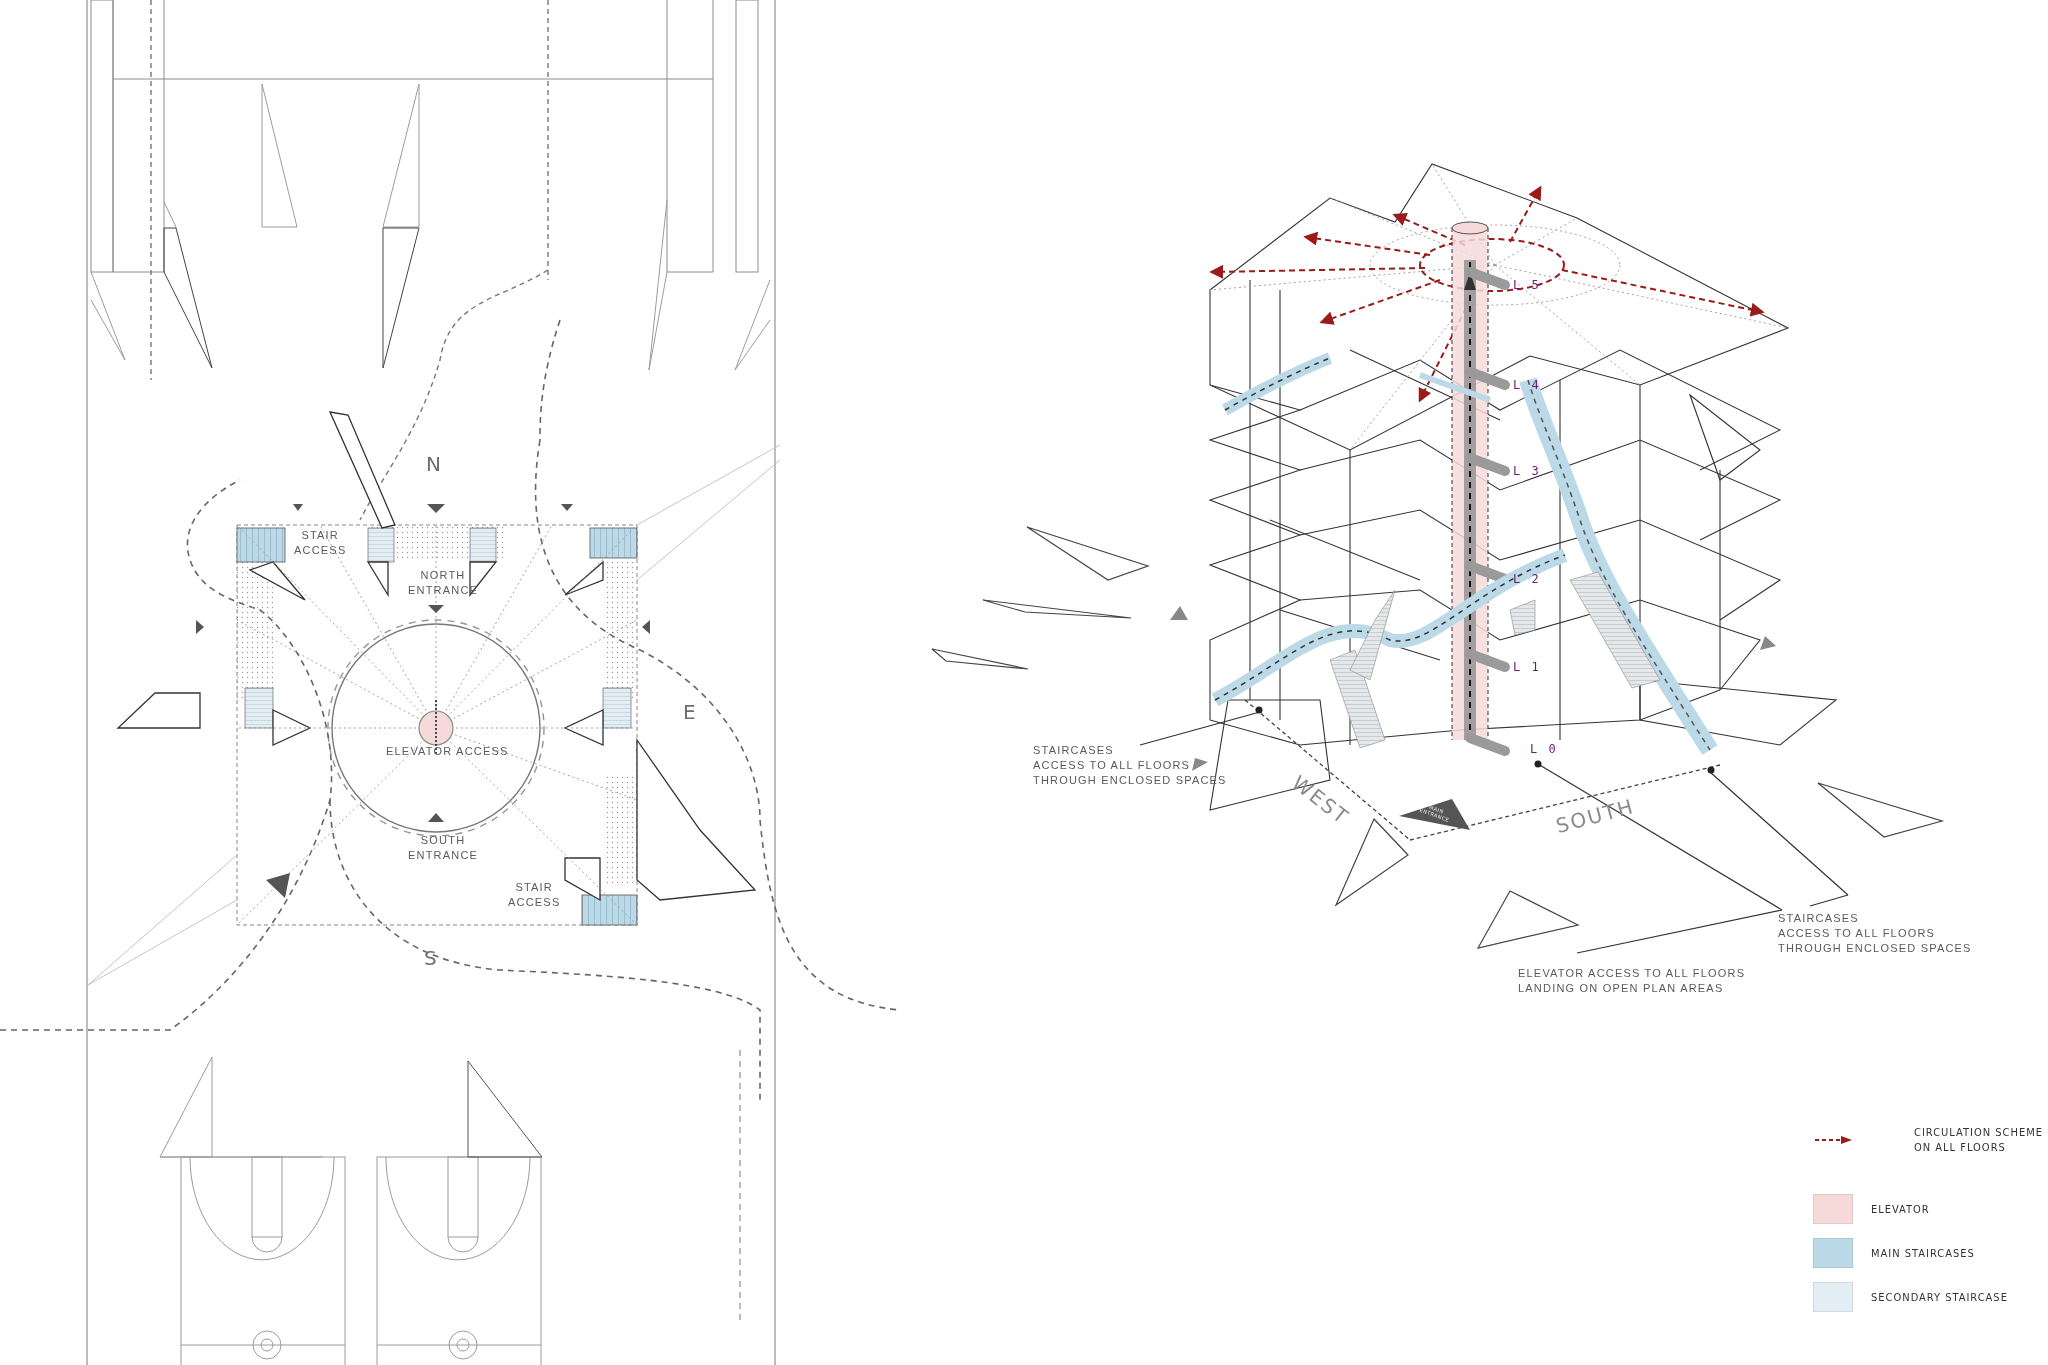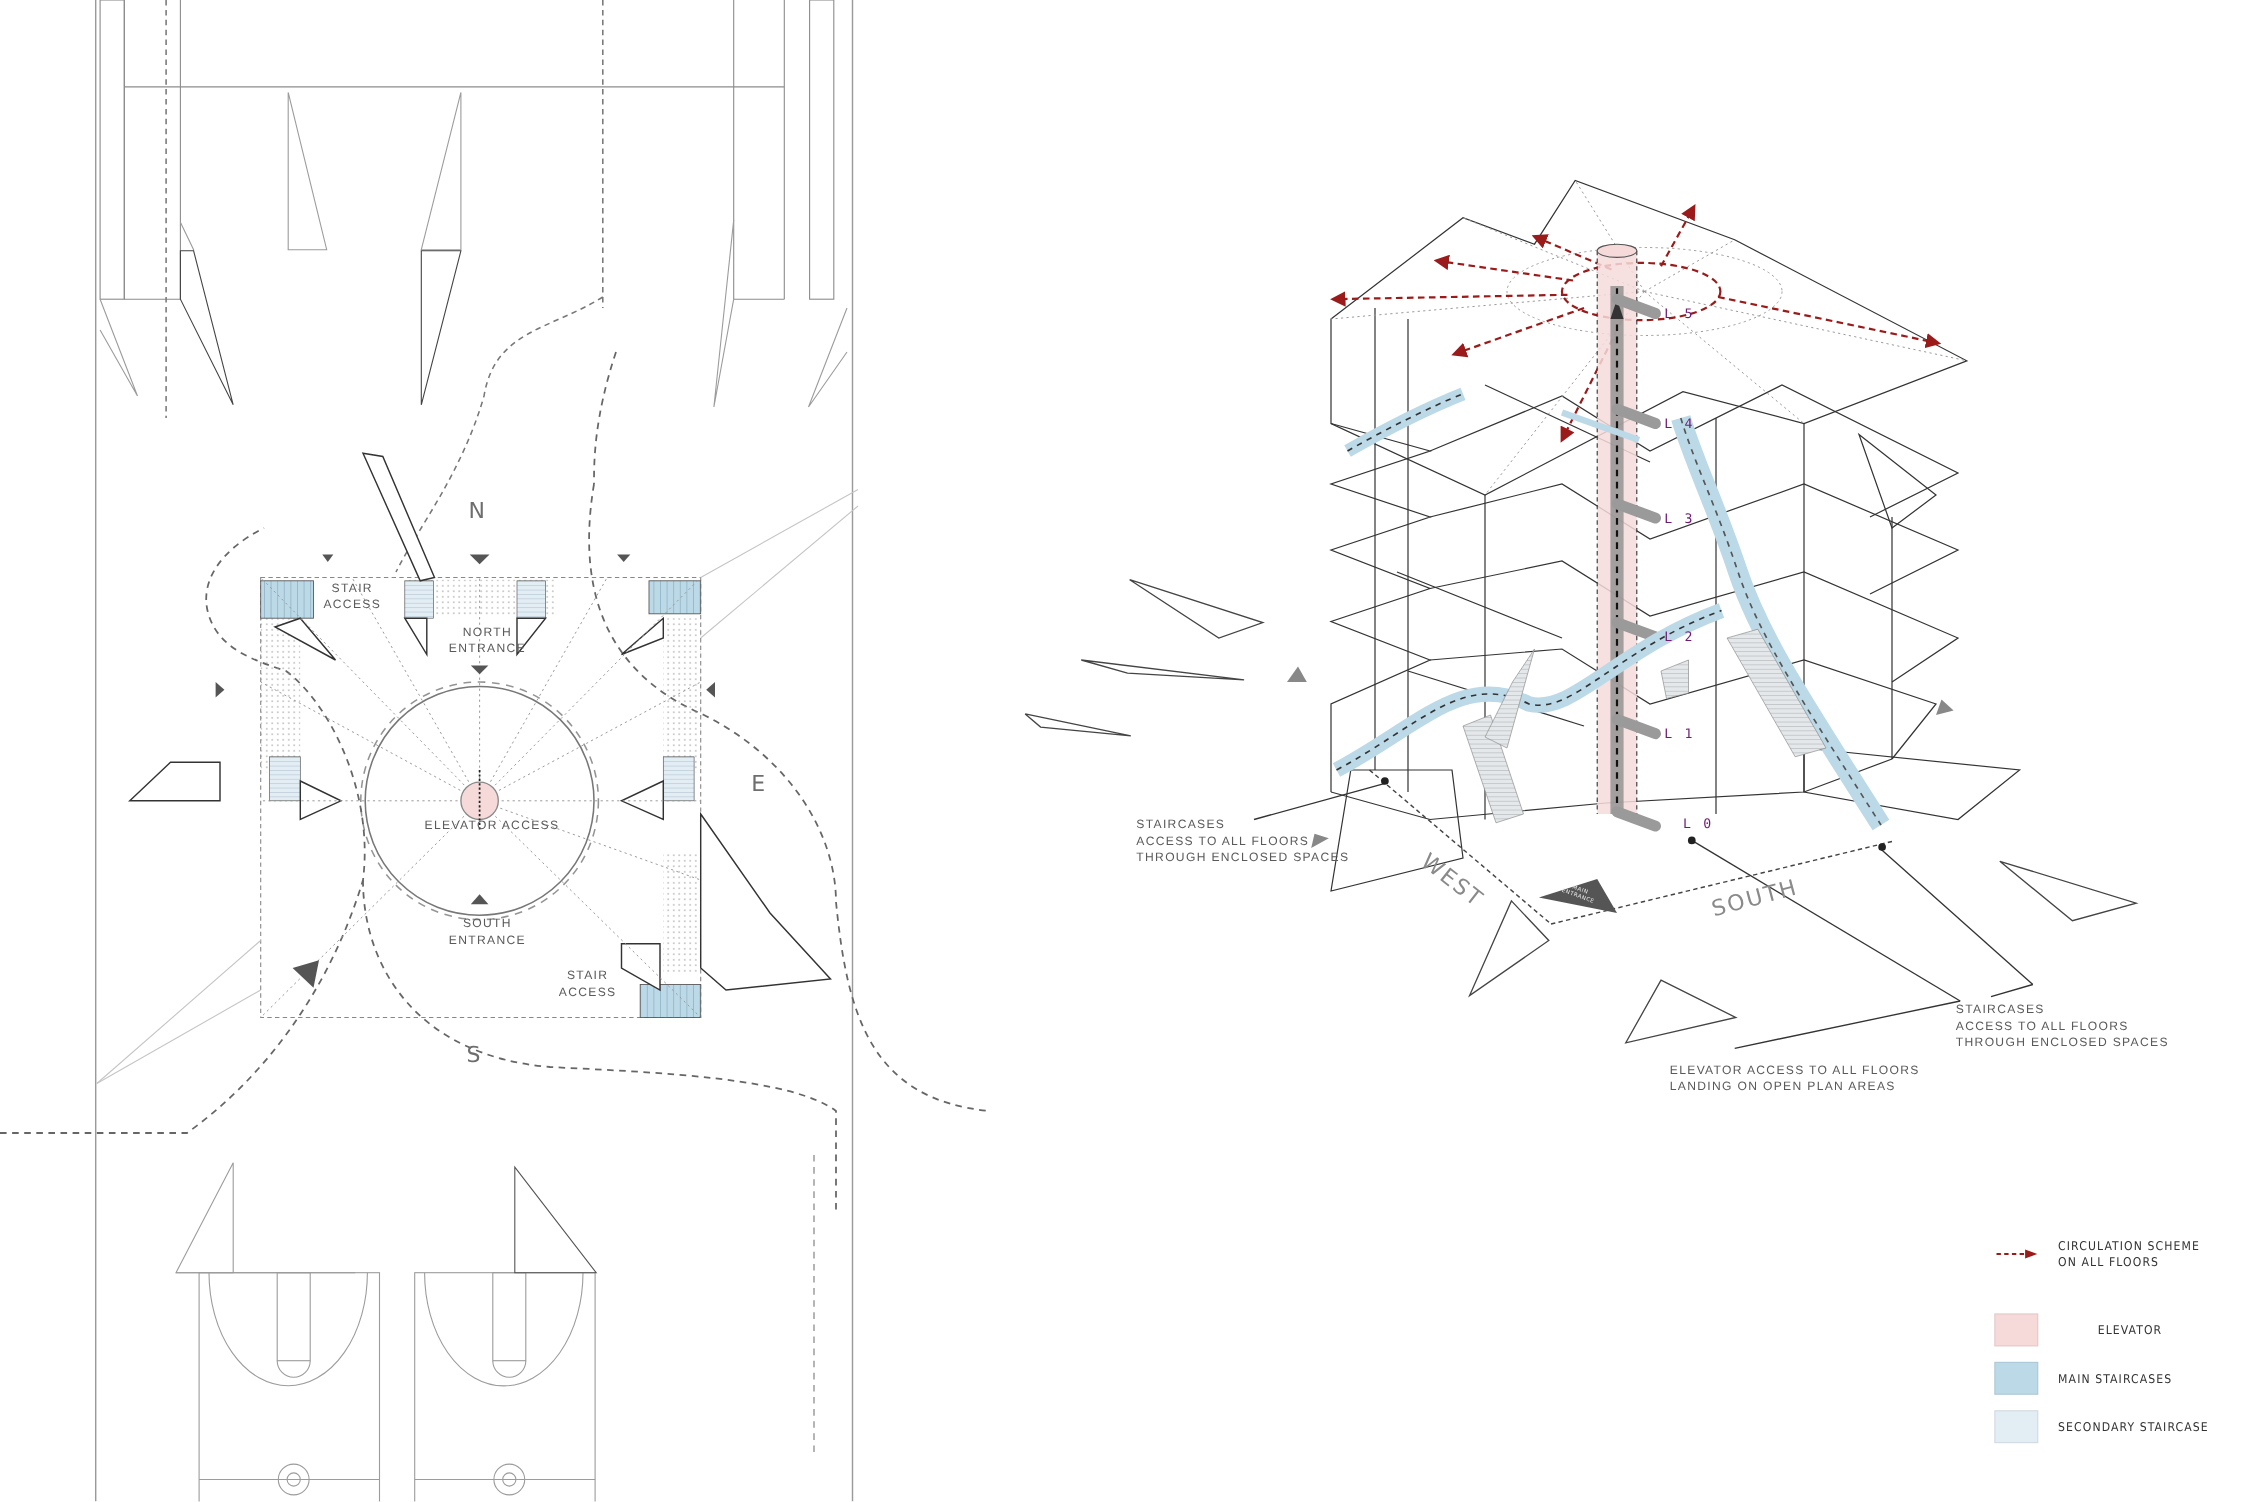--- a/index.html
+++ b/index.html
@@ -324,29 +324,29 @@
 <div class="lbl" style="left:1033px;top:743px;">STAIRCASES
 ACCESS TO ALL FLOORS
 THROUGH ENCLOSED SPACES</div>
 <div class="lbl" style="left:1518px;top:966px;">ELEVATOR ACCESS TO ALL FLOORS
 LANDING ON OPEN PLAN AREAS</div>
 <div class="lbl" style="left:1778px;top:911px;">STAIRCASES
 ACCESS TO ALL FLOORS
 THROUGH ENCLOSED SPACES</div>
 
 <div class="legend">
-  <div class="legend-row" style="top:5px;">
+  <div class="legend-row" style="top:5px;gap:43px;">
     <svg class="legend-arrow" width="40" height="10" viewBox="0 0 40 10" style="position:static;">
       <line x1="2" y1="5" x2="30" y2="5" stroke="#9b1b1b" stroke-width="2" stroke-dasharray="4,3"></line>
       <polygon points="28,1 39,5 28,9" fill="#9b1b1b"></polygon>
     </svg>
     <span class="legend-label">CIRCULATION SCHEME
 ON ALL FLOORS</span>
   </div>
-  <div class="legend-row" style="top:74px;gap:36px;">
+  <div class="legend-row" style="top:74px;">
     <div class="legend-swatch" style="background:#f6dada;"></div>
     <span class="legend-label">ELEVATOR</span>
   </div>
   <div class="legend-row" style="top:118px;">
     <div class="legend-swatch" style="background:#bcd9e8;"></div>
     <span class="legend-label">MAIN STAIRCASES</span>
   </div>
   <div class="legend-row" style="top:162px;">
     <div class="legend-swatch" style="background:#e3edf4;"></div>
     <span class="legend-label">SECONDARY STAIRCASE</span>

